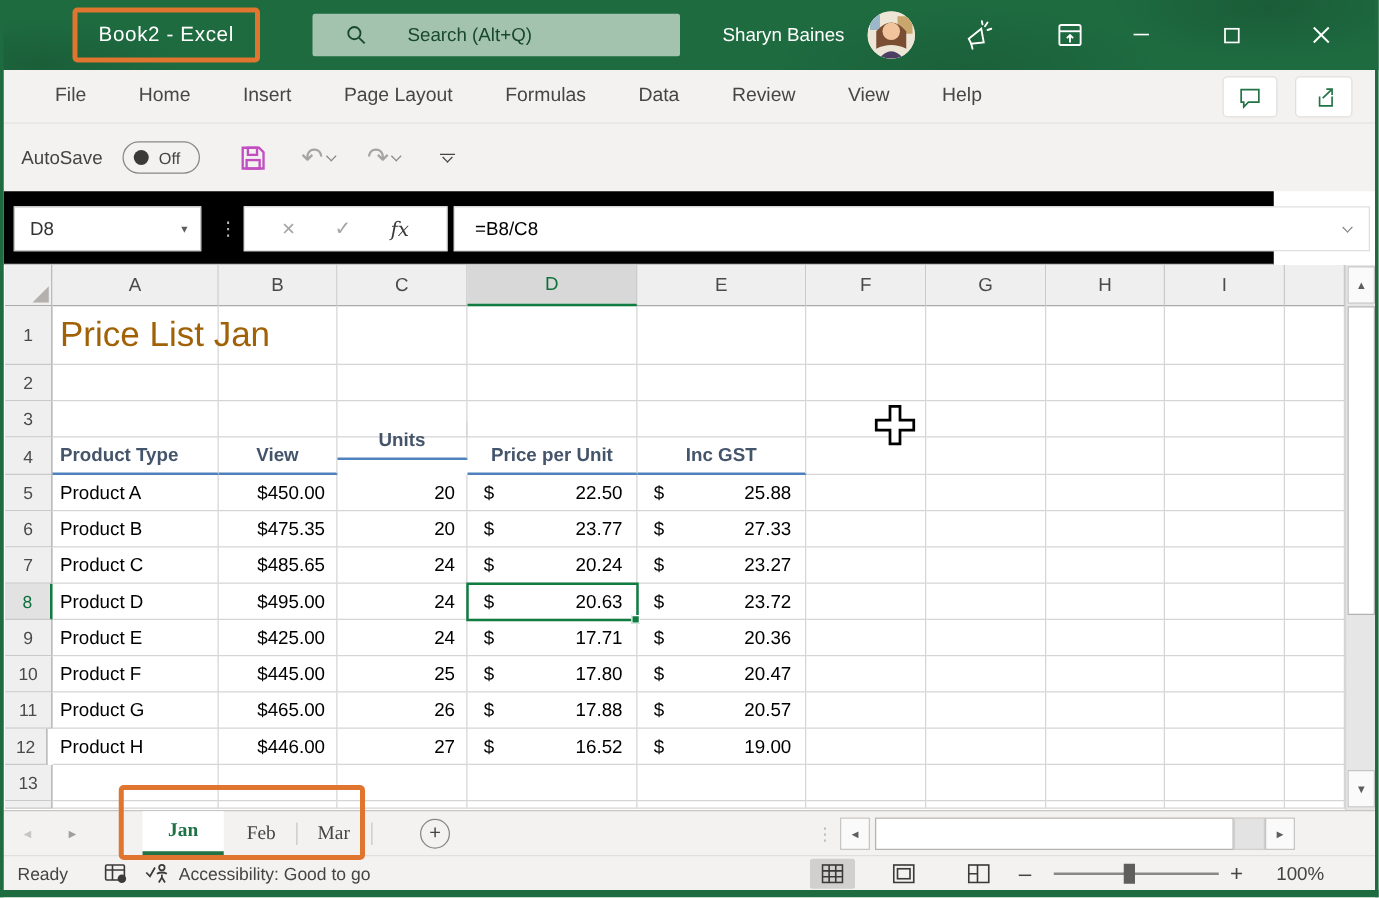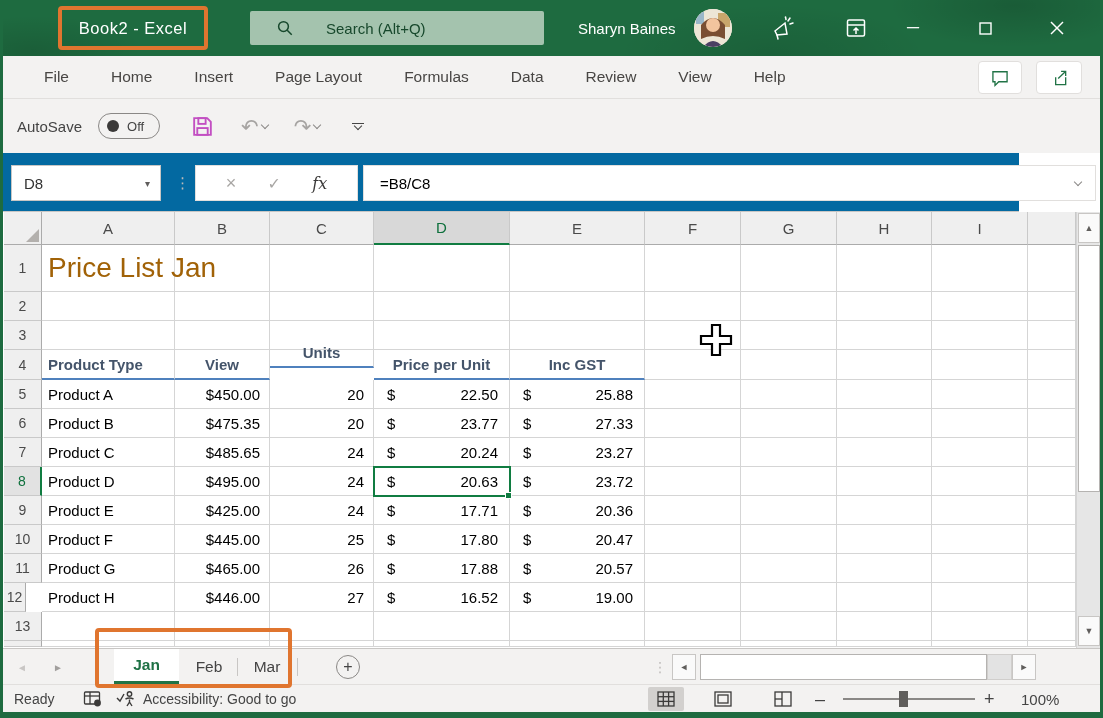--- a/index.html
+++ b/index.html
@@ -59,21 +59,21 @@
   .toggle { margin-left:10px; width:62px; height:26px; border:1px solid #8A8886; border-radius:13px; display:flex; align-items:center; padding:0 8px; gap:8px; background:#F3F2F1; }
   .toggle .knob { width:12px; height:12px; border-radius:50%; background:#3B3A39; }
   .toggle .tstate { font-size:13px; color:#444; }
   .qat-ico { margin-left:22px; display:flex; align-items:center; gap:3px; }
   .arrow-glyph { font-size:21px; color:#A6A4A2; line-height:1; }
   .chev { width:6px; height:6px; border-right:1.6px solid #8A8886; border-bottom:1.6px solid #8A8886; transform:rotate(45deg); display:inline-block; margin-top:-3px; }
   .qat-more { margin-left:26px; display:flex; flex-direction:column; align-items:center; gap:2px; }
   .qat-more .bar { width:12px; height:0; border-top:1.6px solid #444; }
 
   
-  .fbar { position:absolute; left:3px; top:153px; width:1016px; height:59px; background:#0369a1; border-bottom:1px solid #C8C6C4; z-index:30; }
+  .fbar { position:absolute; left:3px; top:153px; width:1016px; height:59px; background:#000000; border-bottom:1px solid #C8C6C4; z-index:30; }
   .namebox { position:absolute; left:8px; top:12px; width:150px; height:36px; background:#fff; border:1px solid #C8C6C4; display:flex; align-items:center; padding:0 10px 0 12px; font-size:15px; color:#333; }
   .namebox .nb-arrow { margin-left:auto; font-size:10px; color:#605E5C; }
   .fdots { position:absolute; left:172px; top:12px; height:36px; display:flex; align-items:center; color:#BDBBB9; font-size:15px; }
   .fxbox { position:absolute; left:192px; top:12px; width:163px; height:36px; background:#fff; border:1px solid #E1DFDD; display:flex; align-items:center; justify-content:space-around; padding:0 14px; }
   .fx-x { color:#A8A6A4; font-size:18px; }
   .fx-check { color:#A8A6A4; font-size:16px; }
   .fx-fx { font-family:"DejaVu Serif", serif; font-style:italic; font-size:16px; color:#3B3A39; }
   .formulafield { position:absolute; left:360px; top:12px; width:733px; height:36px; background:#fff; border:1px solid #E1DFDD; display:flex; align-items:center; padding:0 14px 0 16px; font-size:15px; color:#000; }
   .formulafield .ff-chev { margin-left:auto; }
 
@@ -97,21 +97,21 @@
   .cursor-cross { position:absolute; left:699px; top:323px; z-index:7; pointer-events:none; }
 
   
   .vscroll { position:absolute; left:1076px; top:212px; width:24px; height:436px; background:#E6E6E6; border-left:1px solid #D5D5D5; z-index:12; }
   .vs-btn { position:absolute; left:1px; width:22px; background:#FAFAFA; border:1px solid #C8C6C4; display:flex; align-items:center; justify-content:center; font-size:9px; color:#605E5C; }
   .vs-thumb { position:absolute; left:1px; top:33px; width:22px; height:247px; background:#FFF; border:1px solid #B5B3B1; }
 
   
   .tabbar { position:absolute; left:3px; top:648px; width:1097px; height:36px; background:#F3F2F1; border-top:1px solid #C8C6C4; z-index:11; }
   .tab-nav { position:absolute; top:0; height:36px; display:flex; align-items:center; font-size:10px; }
-  .sheettab { position:absolute; top:0; height:35px; display:flex; align-items:center; justify-content:center; font-size:15.5px; color:#444; }
+  .sheettab { position:absolute; top:0; height:35px; display:flex; align-items:center; justify-content:center; font-size:15.5px; color:#444;font-family:Liberation Serif, serif; }
   .sheettab.active { background:#fff; color:#1E7145; font-weight:bold; border-bottom:3px solid #217346; }
   .tab-sep { position:absolute; top:9px; width:1px; height:18px; background:#C8C6C4; }
   .addsheet { position:absolute; left:333px; top:6px; width:24px; height:24px; border:1px solid #8A8886; border-radius:50%; display:flex; align-items:center; justify-content:center; font-size:16px; color:#444; background:#F3F2F1; }
   .tb-dots { position:absolute; left:650px; top:0; height:36px; display:flex; align-items:center; color:#BDBBB9; font-size:14px; }
   .hs-btn { position:absolute; top:5px; width:24px; height:26px; background:#FAFAFA; border:1px solid #C8C6C4; display:flex; align-items:center; justify-content:center; font-size:9px; color:#605E5C; }
   .hs-thumb { position:absolute; left:697px; top:5px; width:287px; height:26px; background:#fff; border:1px solid #B5B3B1; }
   .hs-track { position:absolute; left:984px; top:5px; width:25px; height:26px; background:#E3E3E3; border:1px solid #D0CECC; }
 
   
   .statusbar { position:absolute; left:3px; top:684px; width:1097px; height:28px; background:#F3F2F1; border-top:1px solid #E1DFDD; z-index:11; font-size:14px; color:#444; }
@@ -273,21 +273,21 @@
     <div class="rowhdr" style="left: 4px; top: 292px; width: 38px; height: 29px;">2</div>
     <div class="rowhdr" style="left: 4px; top: 321px; width: 38px; height: 29px;">3</div>
     <div class="rowhdr" style="left: 4px; top: 350px; width: 38px; height: 30px;">4</div>
     <div class="rowhdr" style="left: 4px; top: 380px; width: 38px; height: 29px;">5</div>
     <div class="rowhdr" style="left: 4px; top: 409px; width: 38px; height: 29px;">6</div>
     <div class="rowhdr" style="left: 4px; top: 438px; width: 38px; height: 29px;">7</div>
     <div class="rowhdr sel" style="left: 4px; top: 467px; width: 38px; height: 29px;">8</div>
     <div class="rowhdr" style="left: 4px; top: 496px; width: 38px; height: 29px;">9</div>
     <div class="rowhdr" style="left: 4px; top: 525px; width: 38px; height: 29px;">10</div>
     <div class="rowhdr" style="left: 4px; top: 554px; width: 38px; height: 29px;">11</div>
-    <div class="rowhdr" style="left: 4px; top: 583px; width: 22px; height: 29px;">12</div>
+    <div class="rowhdr" style="left: 4px; top: 583px; width: 34px; height: 29px;">12</div>
     <div class="rowhdr" style="left: 4px; top: 612px; width: 38px; height: 29px;">13</div>
     <div class="rowhdr" style="left: 4px; top: 641px; width: 38px; height: 6px;"></div>
     <div class="cell c-title" style="left: 42px; top: 245px; width: 133px; height: 47px;">Price List Jan</div>
     <div class="cell" style="left: 175px; top: 245px; width: 95px; height: 47px;"></div>
     <div class="cell" style="left: 270px; top: 245px; width: 104px; height: 47px;"></div>
     <div class="cell" style="left: 374px; top: 245px; width: 136px; height: 47px;"></div>
     <div class="cell" style="left: 510px; top: 245px; width: 135px; height: 47px;"></div>
     <div class="cell" style="left: 645px; top: 245px; width: 96px; height: 47px;"></div>
     <div class="cell" style="left: 741px; top: 245px; width: 96px; height: 47px;"></div>
     <div class="cell" style="left: 837px; top: 245px; width: 95px; height: 47px;"></div>

